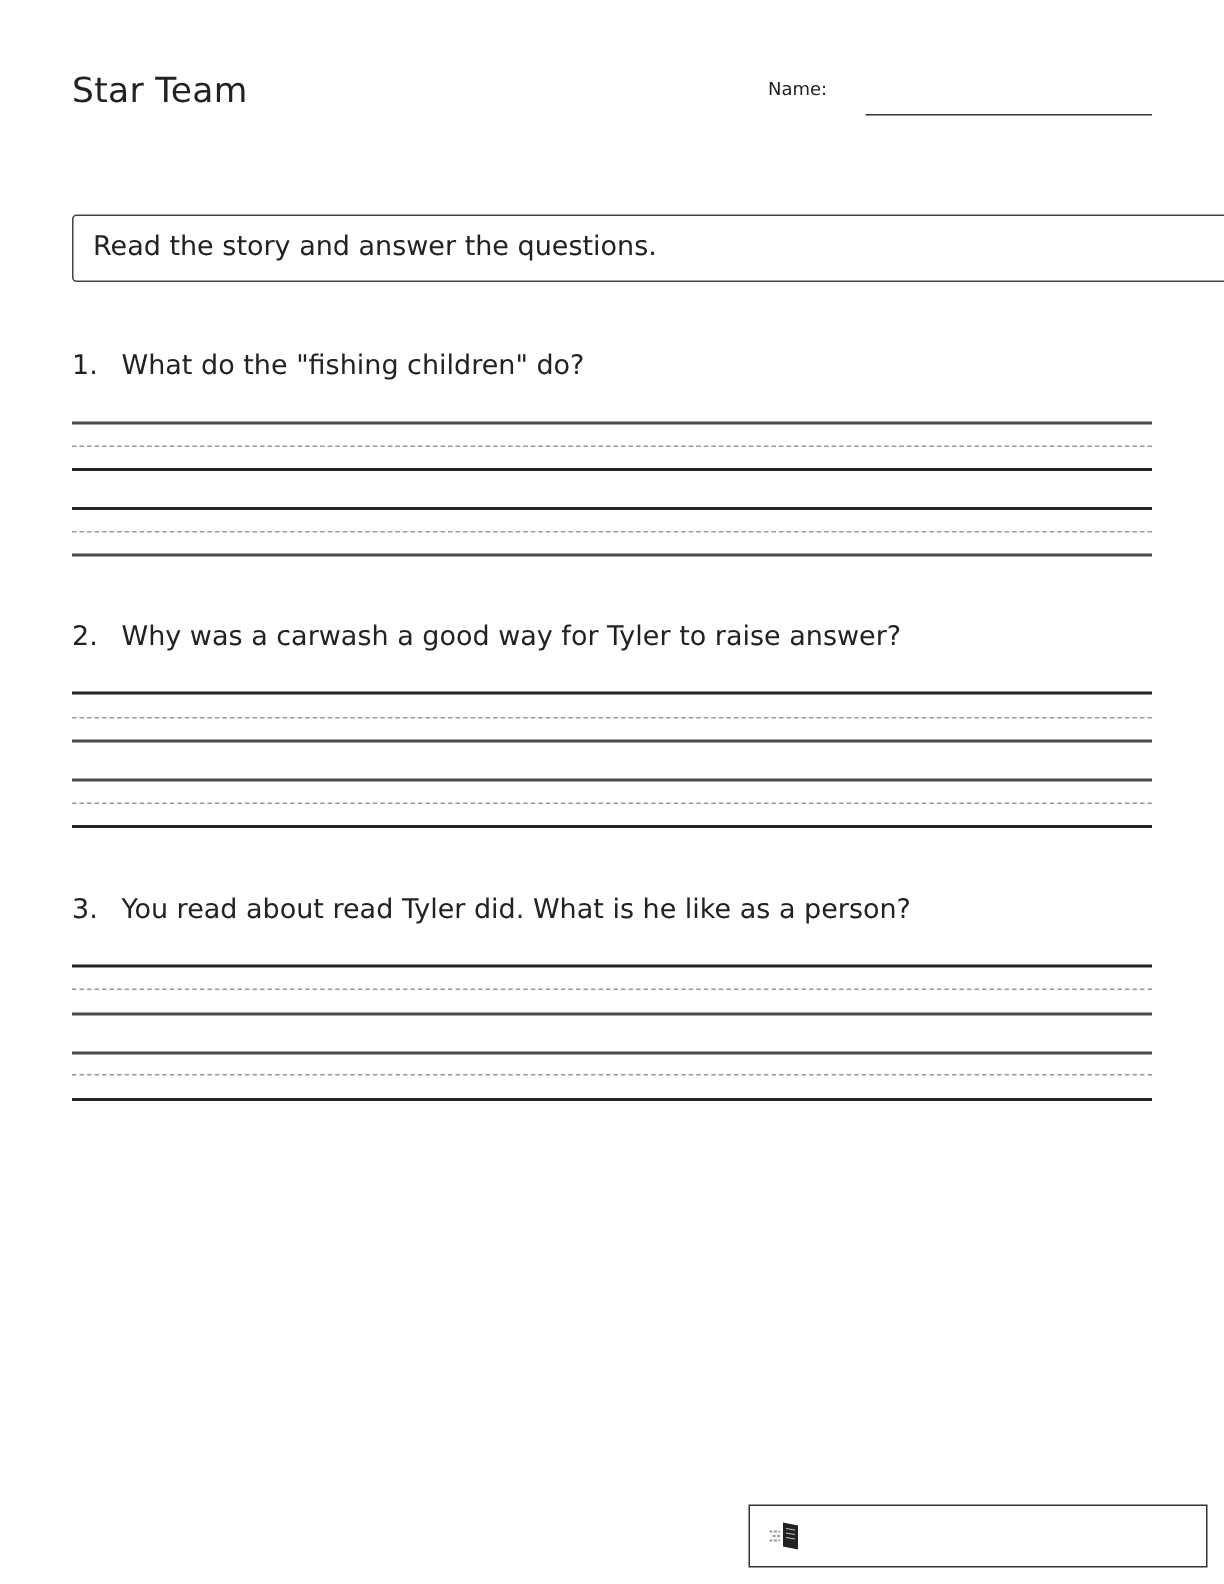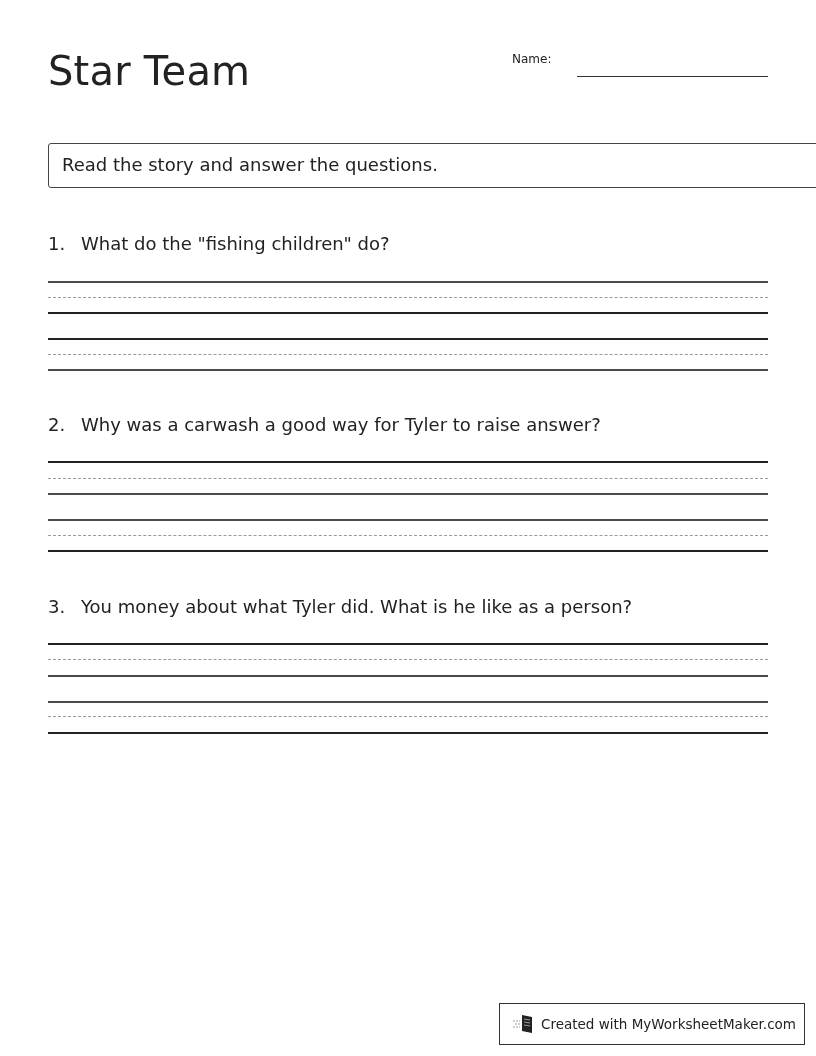--- a/index.html
+++ b/index.html
@@ -1,18 +1,18 @@
 <!DOCTYPE html>
 <html><head>
 <meta charset="utf-8">
 <style>
   html, body { margin: 0; padding: 0; background: #ffffff; }
   body { width: 816px; height: 1056px; position: relative; overflow: hidden;
          font-family: "DejaVu Sans", "Liberation Sans", sans-serif; color: #222; }
-  .title { position: absolute; left: 48px; top: 48px; font-size: 40px; font-weight: normal;
+  .title { position: absolute; left: 48px; top: 48px; font-size: 23px; font-weight: normal;
            color: #222; letter-spacing: 0.2px; margin: 0; }
   .name-wrap { position: absolute; left: 512px; top: 52px; display: flex; align-items: flex-end; }
   .name-label { font-size: 12px; color: #222; }
   .name-line { position: absolute; left: 65px; top: 24px; width: 191px; border-bottom: 1.5px solid #333; height: 0; }
   .instructions { position: absolute; left: 48px; top: 143px; width: 782px; height: 45px;
                   border: 1.5px solid #444; border-radius: 3px; box-sizing: border-box; text-decoration: underline; }
   .instructions span { position: absolute; left: 13px; top: 10px; font-size: 18px; color: #222; }
   .question { position: absolute; left: 48px; font-size: 18px; color: #222; }
   .question .num { display: inline-block; width: 33px; }
   .line { position: absolute; left: 48px; width: 720px; height: 0; }
@@ -56,35 +56,34 @@
 <div>
   <div class="line solid-dark" style="top:461px;"></div>
   <div class="line dashed" style="top:478px;"></div>
   <div class="line solid-grey" style="top:493px;"></div>
   <div class="line solid-grey" style="top:519px;"></div>
   <div class="line dashed" style="top:535px;"></div>
   <div class="line solid-dark" style="top:550px;"></div>
 </div>
 
 <div class="question" style="top:596px;">
-  <span class="num">3.</span><span>You money about what Tyler did. What is he like as a person?</span>
+  <span class="num">3.</span><span>You read about read Tyler did. What is he like as a person?</span>
 </div>
 <div>
   <div class="line solid-dark" style="top:643px;"></div>
   <div class="line dashed" style="top:659px;"></div>
   <div class="line solid-grey" style="top:675px;"></div>
   <div class="line solid-grey" style="top:701px;"></div>
   <div class="line dashed" style="top:716px;"></div>
   <div class="line solid-dark" style="top:732px;"></div>
 </div>
 
 <div class="footer">
   <span class="footer-icon">
     <svg width="24" height="22" viewBox="0 0 24 22">
       <line x1="1" y1="8" x2="8" y2="8" stroke="#999" stroke-width="1.2" stroke-dasharray="2,1"></line>
       <line x1="3" y1="11" x2="9" y2="11" stroke="#999" stroke-width="1.2" stroke-dasharray="2,1"></line>
       <line x1="1" y1="14" x2="8" y2="14" stroke="#999" stroke-width="1.2" stroke-dasharray="2,1"></line>
       <path d="M10 2 L20 4 L20 20 L10 18 Z" fill="#222"></path>
       <path d="M12 6 L18 7 M12 9 L18 10 M12 12 L18 13" stroke="#bbb" stroke-width="0.8"></path>
     </svg>
   </span>
-  <span class="footer-text">Created with MyWorksheetMaker.com</span>
 </div>
 
 </body></html>

